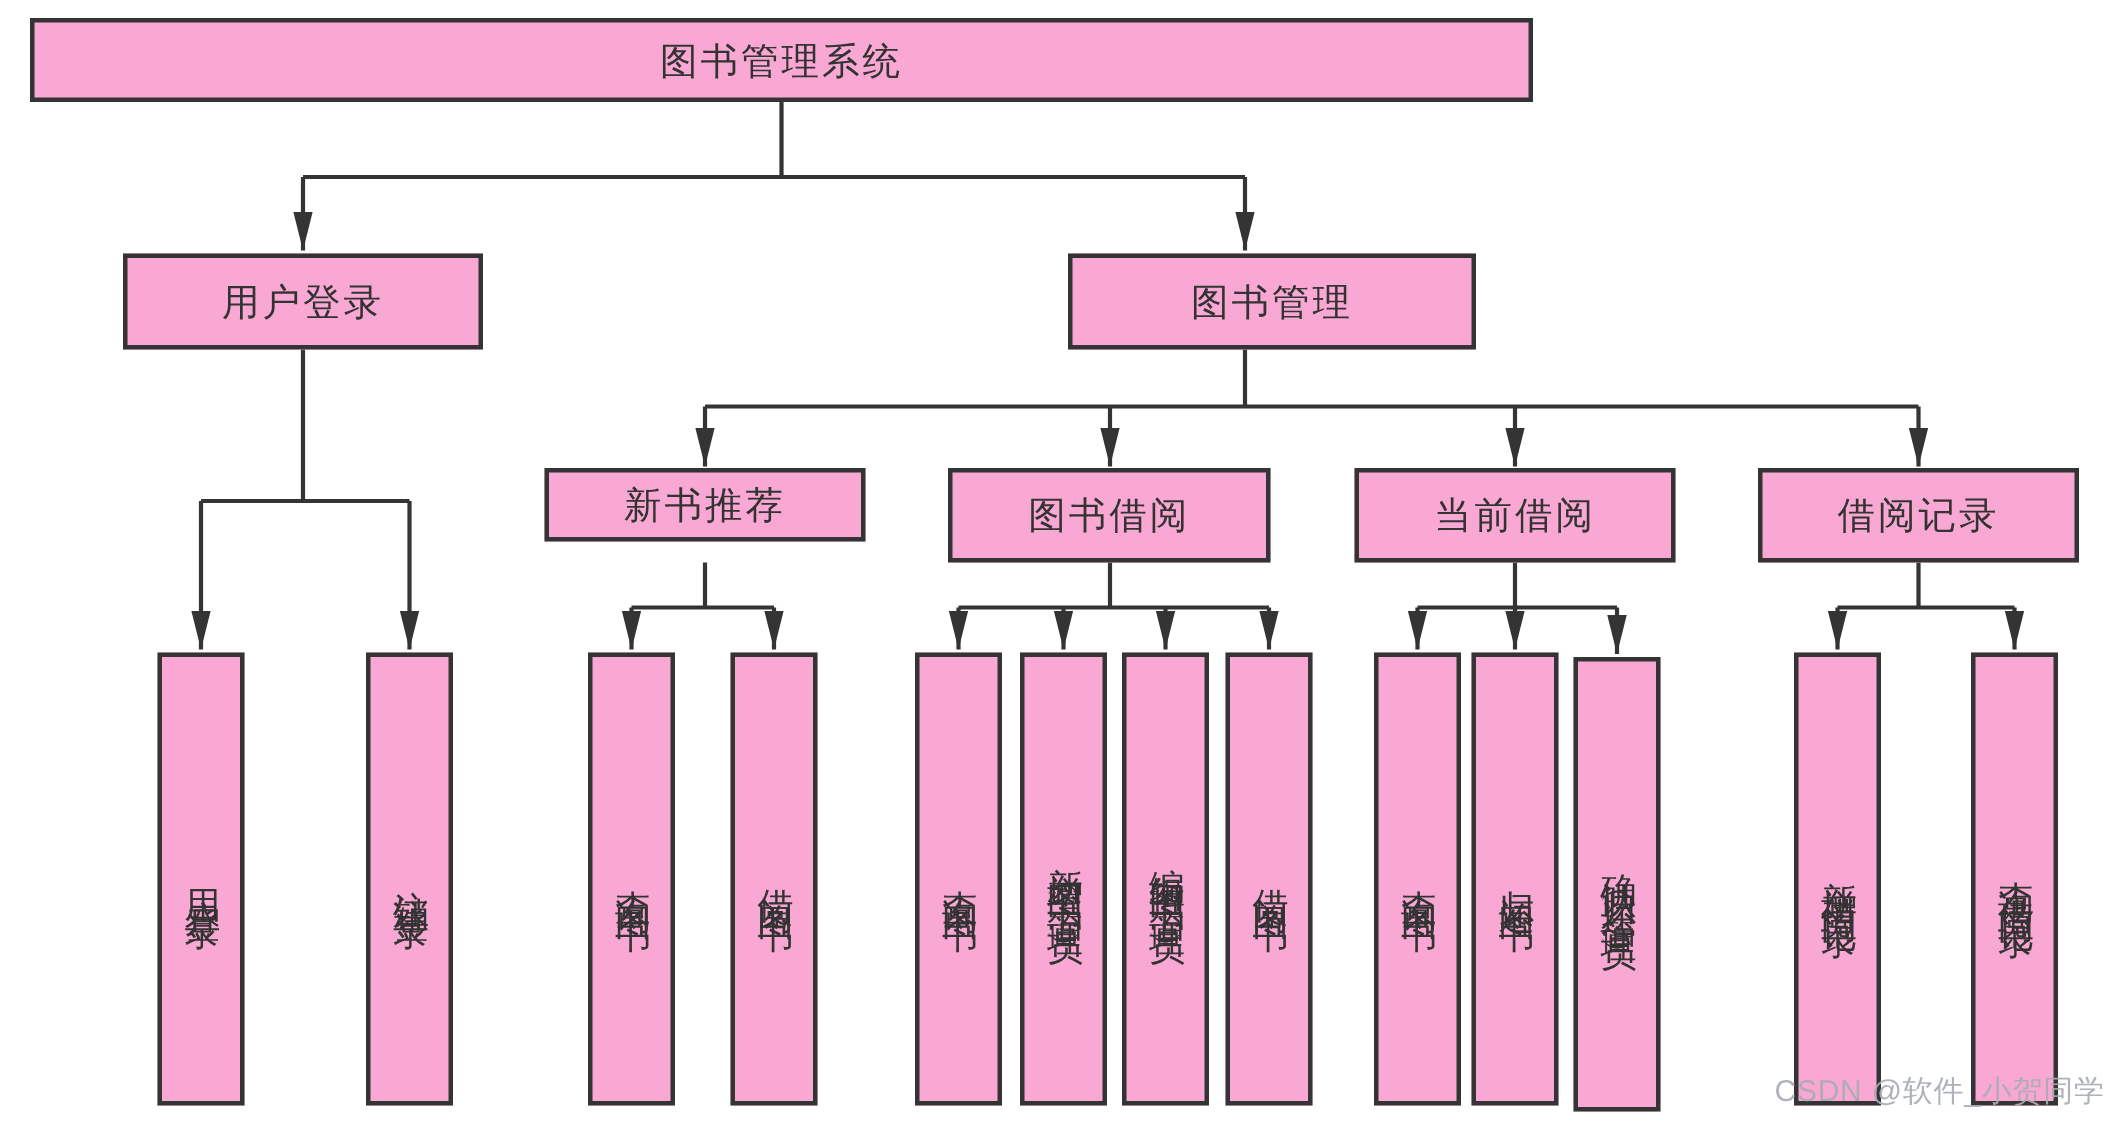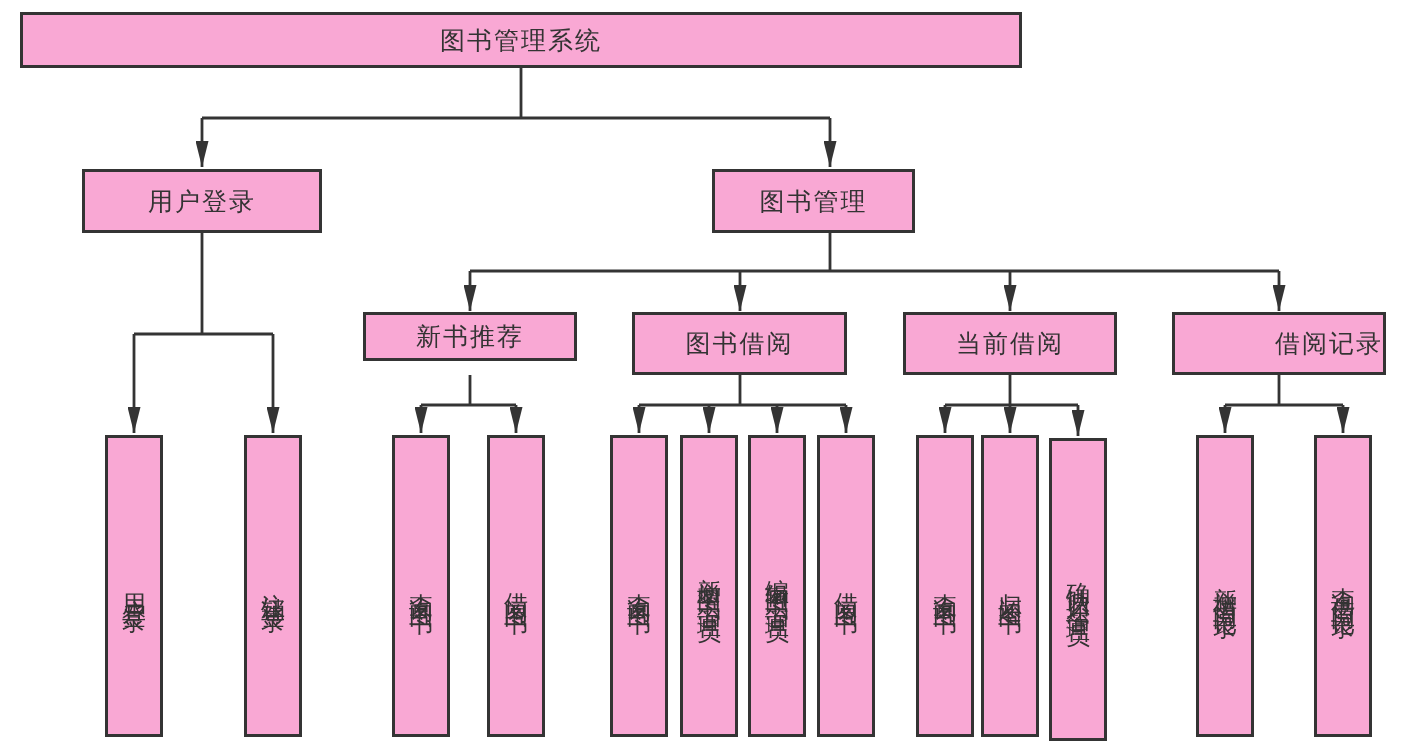--- a/index.html
+++ b/index.html
@@ -101,34 +101,34 @@
     </g>
   </svg>
 
   <div class="node" style="left:20px; top:12px; width:1002px; height:56px;">
     <span>图书管理系统</span>
   </div>
 
   <div class="node" style="left:82px; top:169px; width:240px; height:64px;">
     <span>用户登录</span>
   </div>
-  <div class="node" style="left:712px; top:169px; width:203px; height:64px;">
+  <div class="node" style="left:712px; top:169px; width:272px; height:64px;">
     <span>图书管理</span>
   </div>
 
   <div class="node" style="left:363px; top:312px; width:214px; height:49px;">
     <span>新书推荐</span>
   </div>
   <div class="node" style="left:632px; top:312px; width:215px; height:63px;">
     <span>图书借阅</span>
   </div>
   <div class="node" style="left:903px; top:312px; width:214px; height:63px;">
     <span>当前借阅</span>
   </div>
-  <div class="node" style="left:1172px; top:312px; width:214px; height:63px;justify-content:flex-end;">
+  <div class="node" style="left:1172px; top:312px; width:214px; height:63px;">
     <span>借阅记录</span>
   </div>
 
   <div class="node v" style="left:105px; top:435px; width:58px; height:302px;">
     <span>用户登录</span>
   </div>
   <div class="node v" style="left:244px; top:435px; width:58px; height:302px;">
     <span>注销登录</span>
   </div>
 
@@ -162,14 +162,15 @@
     <span>确认归还（管理员）</span>
   </div>
 
   <div class="node v" style="left:1196px; top:435px; width:58px; height:302px;">
     <span>新增借阅记录</span>
   </div>
   <div class="node v" style="left:1314px; top:435px; width:58px; height:302px;">
     <span>查询借阅记录</span>
   </div>
 
+  <div class="watermark">CSDN @软件_小贺同学</div>
 
 </div>
 
 </body></html>

